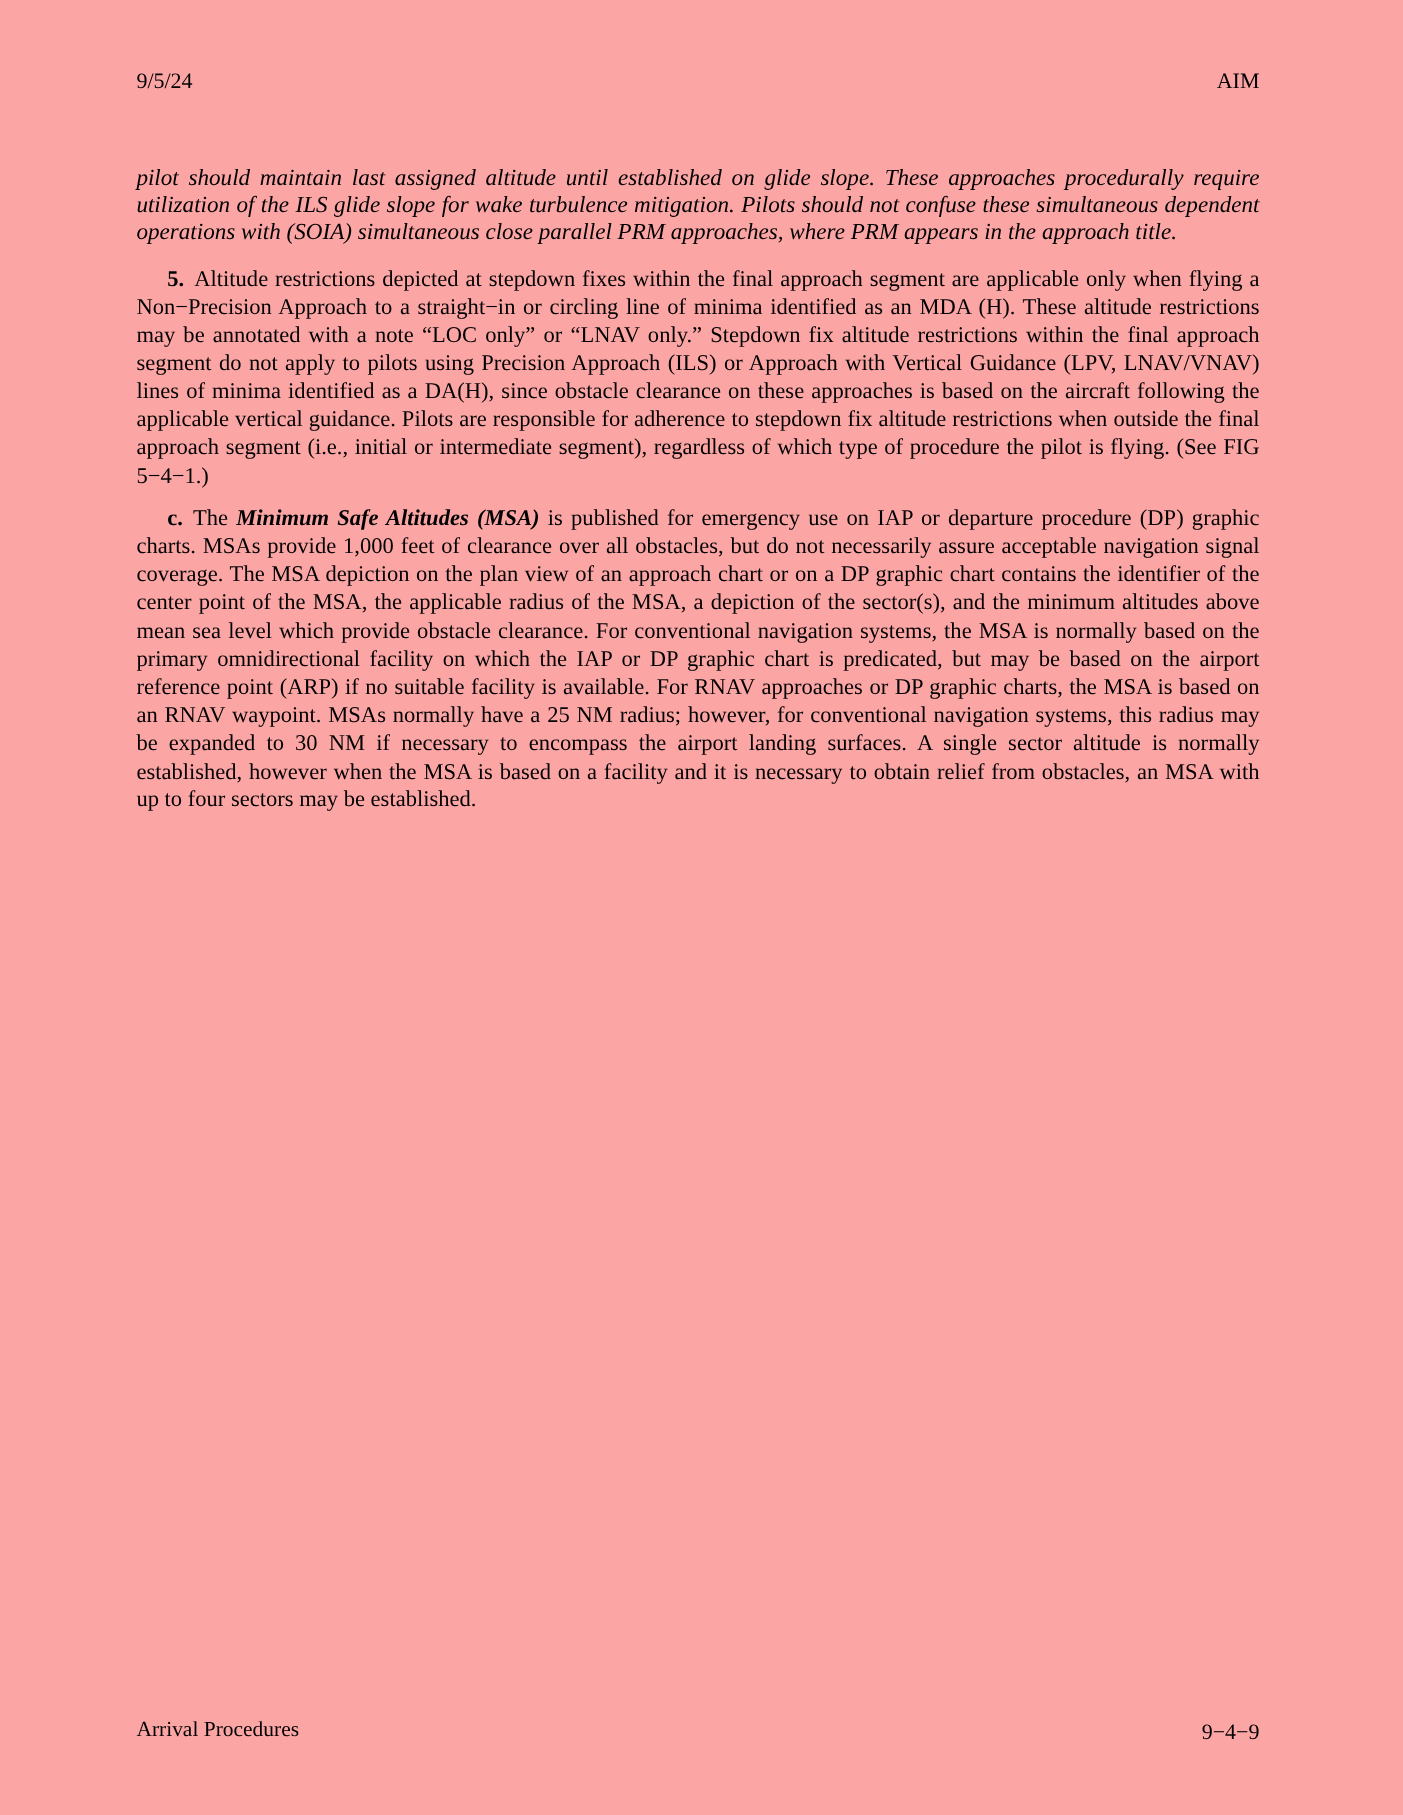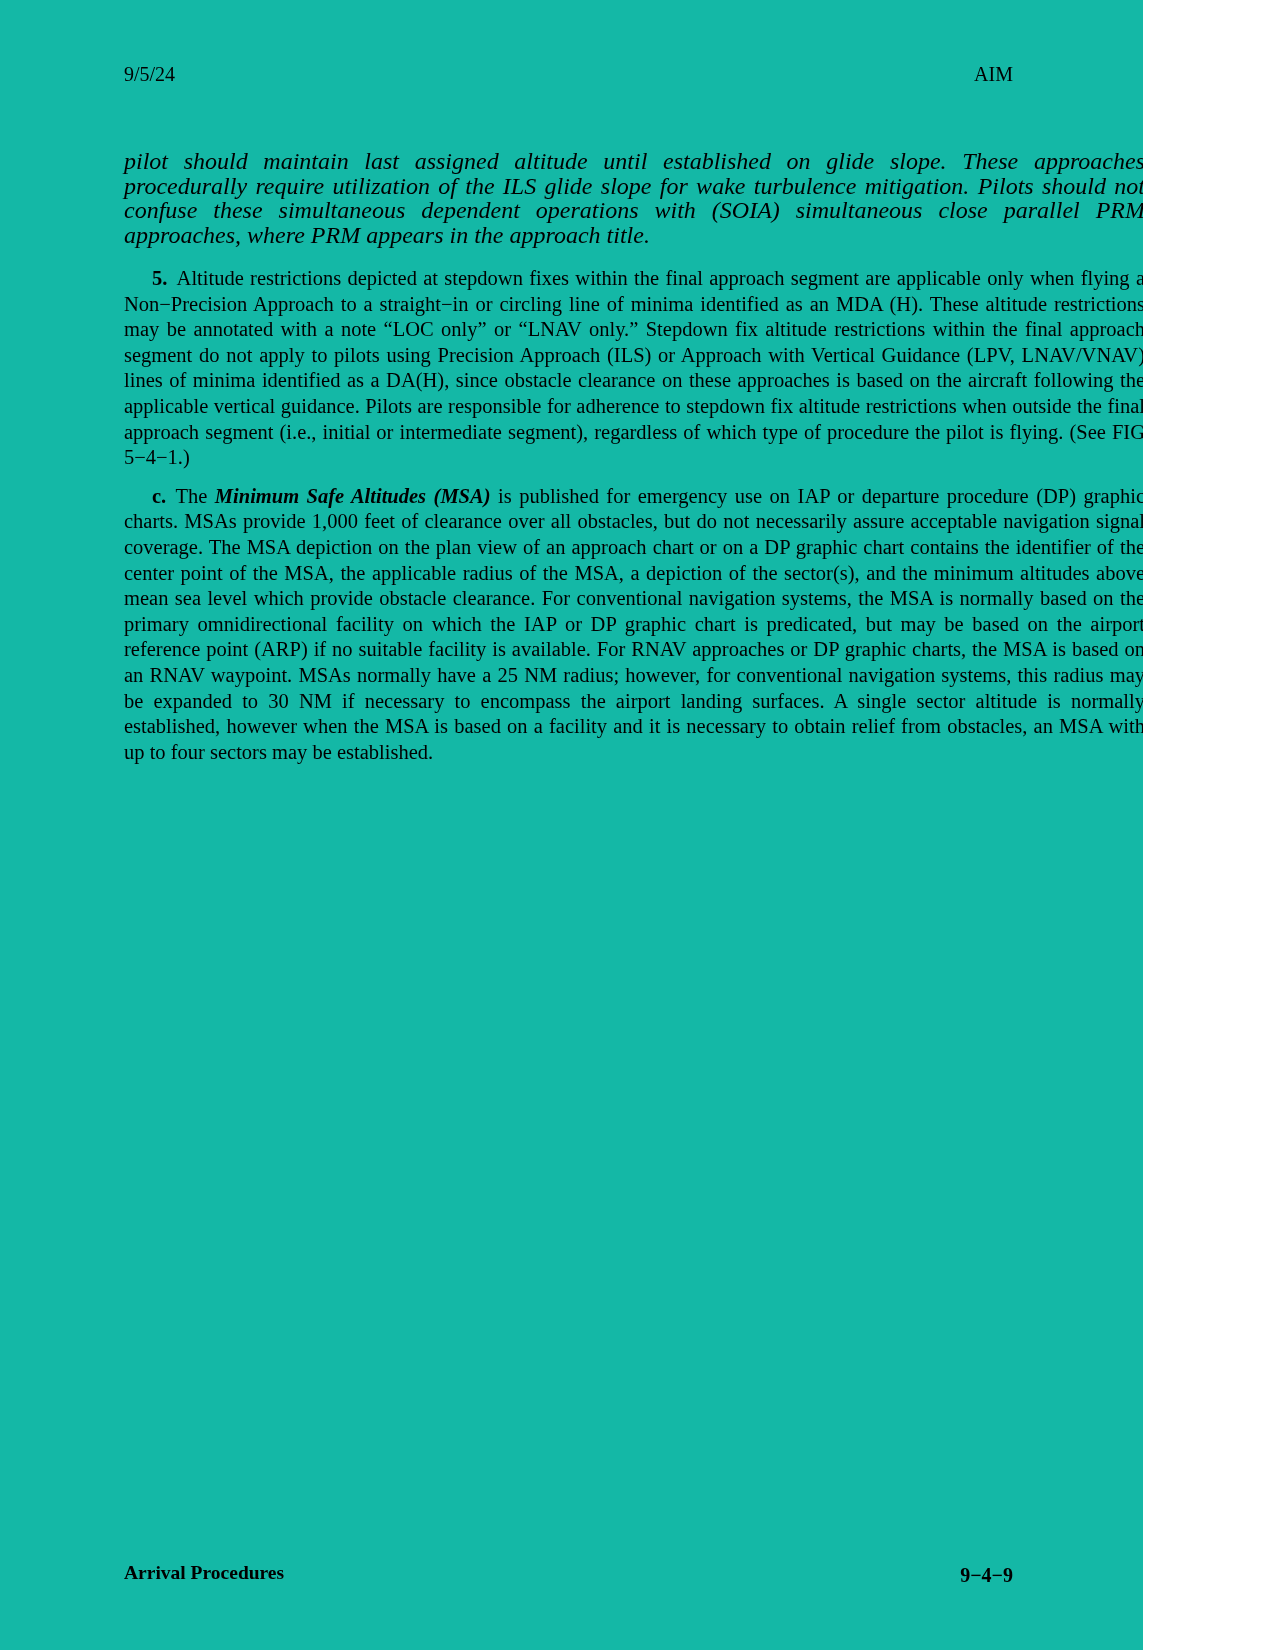--- a/index.html
+++ b/index.html
@@ -1,21 +1,21 @@
 <!DOCTYPE html>
 <html><head>
 <meta charset="utf-8">
 <style>
   * { margin: 0; padding: 0; box-sizing: border-box; }
   html, body { background: #ffffff; }
   .page {
     position: relative;
-    width: 1143px;
+    width: 1275px;
     height: 1650px;
-    background: #14b8a6;
+    background: #fca5a5;
     color: #000000;
     font-family: "Liberation Serif", "DejaVu Serif", serif;
     overflow: hidden;
   }
   .header {
     position: absolute;
     top: 62px;
     left: 124px;
     right: 130px;
     display: flex;
@@ -25,21 +25,21 @@
     line-height: 24px;
   }
   .content {
     position: absolute;
     top: 149px;
     left: 124px;
     width: 1021px;
   }
   .note {
     font-style: italic;
-    font-size: 24px;
+    font-size: 21px;
     line-height: 24.5px;
     text-align: justify;
   }
   .para {
     font-size: 20.5px;
     line-height: 25.6px;
     text-align: justify;
     text-indent: 28px;
   }
   .para-5 { margin-top: 19px; }
@@ -52,21 +52,20 @@
   .footer {
     position: absolute;
     top: 1560px;
     left: 124px;
     right: 130px;
     display: flex;
     justify-content: space-between;
     align-items: baseline;
     font-size: 19.5px;
     line-height: 24px;
-    font-weight: bold;
   }
   .footer .page-num {
     font-size: 20px;
     position: relative;
     top: 3px;
   }
 </style>
 </head>
 <body>
 

